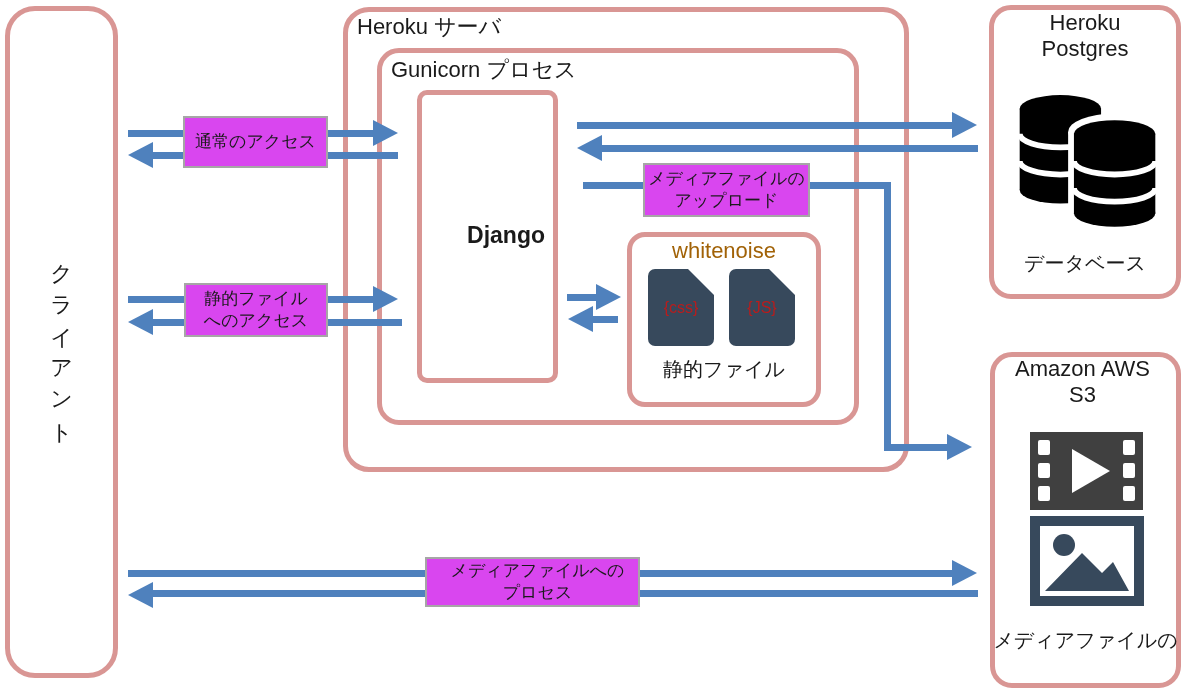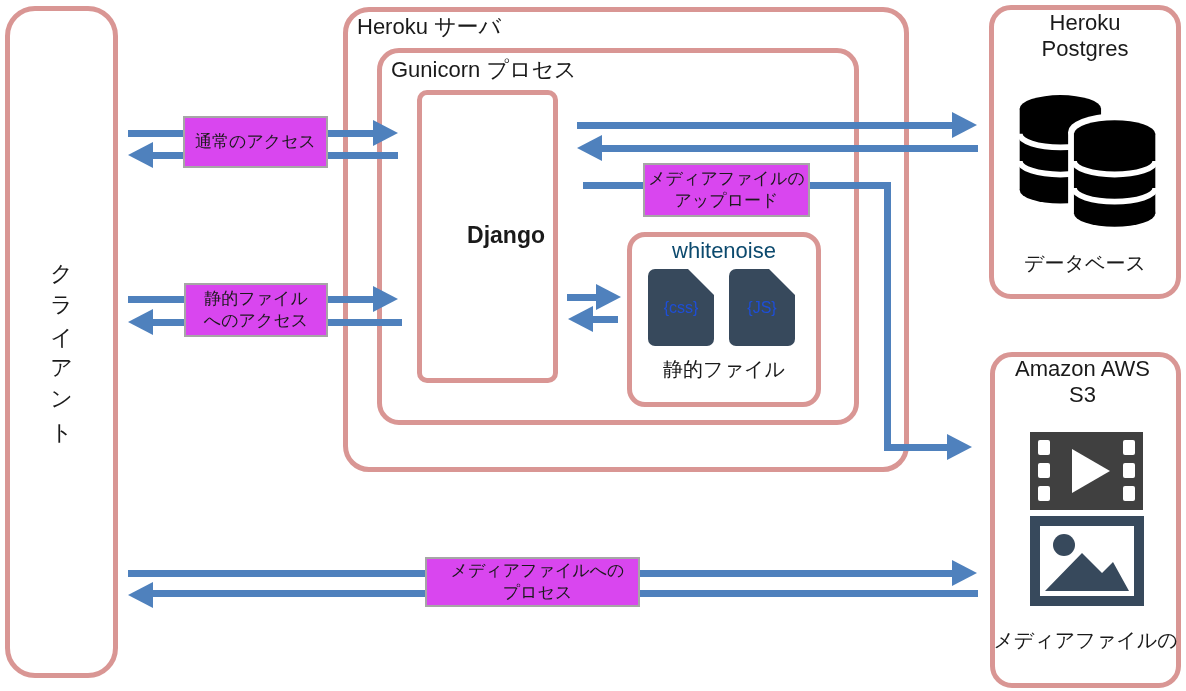--- a/index.html
+++ b/index.html
@@ -14,21 +14,21 @@
   .box-gunicorn{left:377px;top:48px;width:482px;height:377px;border-radius:22px;z-index:2;}
   .box-django{left:417px;top:90px;width:141px;height:293px;border-radius:10px;z-index:3;}
   .box-whitenoise{left:627px;top:232px;width:194px;height:175px;border-radius:18px;z-index:3;}
   .box-postgres{left:989px;top:5px;width:192px;height:294px;border-radius:22px;z-index:1;}
   .box-s3{left:990px;top:352px;width:191px;height:336px;border-radius:22px;z-index:1;}
   
   .t{position:absolute;white-space:nowrap;}
   .t-heroku{left:357px;top:12px;font-size:22px;z-index:4;}
   .t-gunicorn{left:391px;top:55px;font-size:22px;z-index:4;}
   .t-django{left:404px;top:222px;width:141px;text-align:right;font-size:23px;font-weight:bold;z-index:4;}
-  .t-whitenoise{left:627px;top:238px;width:194px;text-align:center;font-size:22px;color:#0c4a6e;z-index:4;}
+  .t-whitenoise{left:627px;top:238px;width:194px;text-align:center;font-size:22px;color:#a16207;z-index:4;}
   .t-static{left:627px;top:356px;width:194px;text-align:center;font-size:20px;z-index:4;}
   .t-pg{left:989px;top:10px;width:192px;text-align:center;font-size:22px;line-height:26px;z-index:4;}
   .t-pgcap{left:989px;top:250px;width:192px;text-align:center;font-size:20px;z-index:4;}
   .t-s3{left:990px;top:356px;width:185px;text-align:center;font-size:22px;line-height:26px;z-index:4;}
   .t-s3cap{left:990px;top:627px;width:191px;text-align:center;font-size:20px;z-index:4;}
   .t-client{left:5px;top:248px;width:113px;text-align:center;z-index:4;}
   .t-client span{writing-mode:vertical-rl;font-size:22px;letter-spacing:7px;}
   
   .hl{position:absolute;height:7px;background:#4f81bd;z-index:5;}
   .vl{position:absolute;width:7px;background:#4f81bd;z-index:5;}
@@ -44,21 +44,21 @@
   .lbl-upload{left:618px;top:163px;width:167px;height:54px;margin-left:25px;}
   .lbl-media{left:425px;top:557px;width:215px;height:50px;padding-left:10px;}
   
   .icon{position:absolute;z-index:4;}
   .i-db{left:1010px;top:86px;}
   .i-video{left:1030px;top:432px;}
   .i-image{left:1030px;top:516px;}
   .i-css{left:648px;top:269px;}
   .i-js{left:729px;top:269px;}
   .filewrap{position:absolute;width:66px;height:77px;z-index:4;}
-  .filewrap span{position:absolute;left:0;top:30px;width:100%;text-align:center;color:#1d4ed8;font-size:16px;}
+  .filewrap span{position:absolute;left:0;top:30px;width:100%;text-align:center;color:#b91c1c;font-size:16px;}
 </style>
 </head>
 <body>
 
 <div id="stage">
 
   <div class="pbox box-client"></div>
   <div class="pbox box-heroku"></div>
   <div class="pbox box-gunicorn"></div>
   <div class="pbox box-django"></div>

